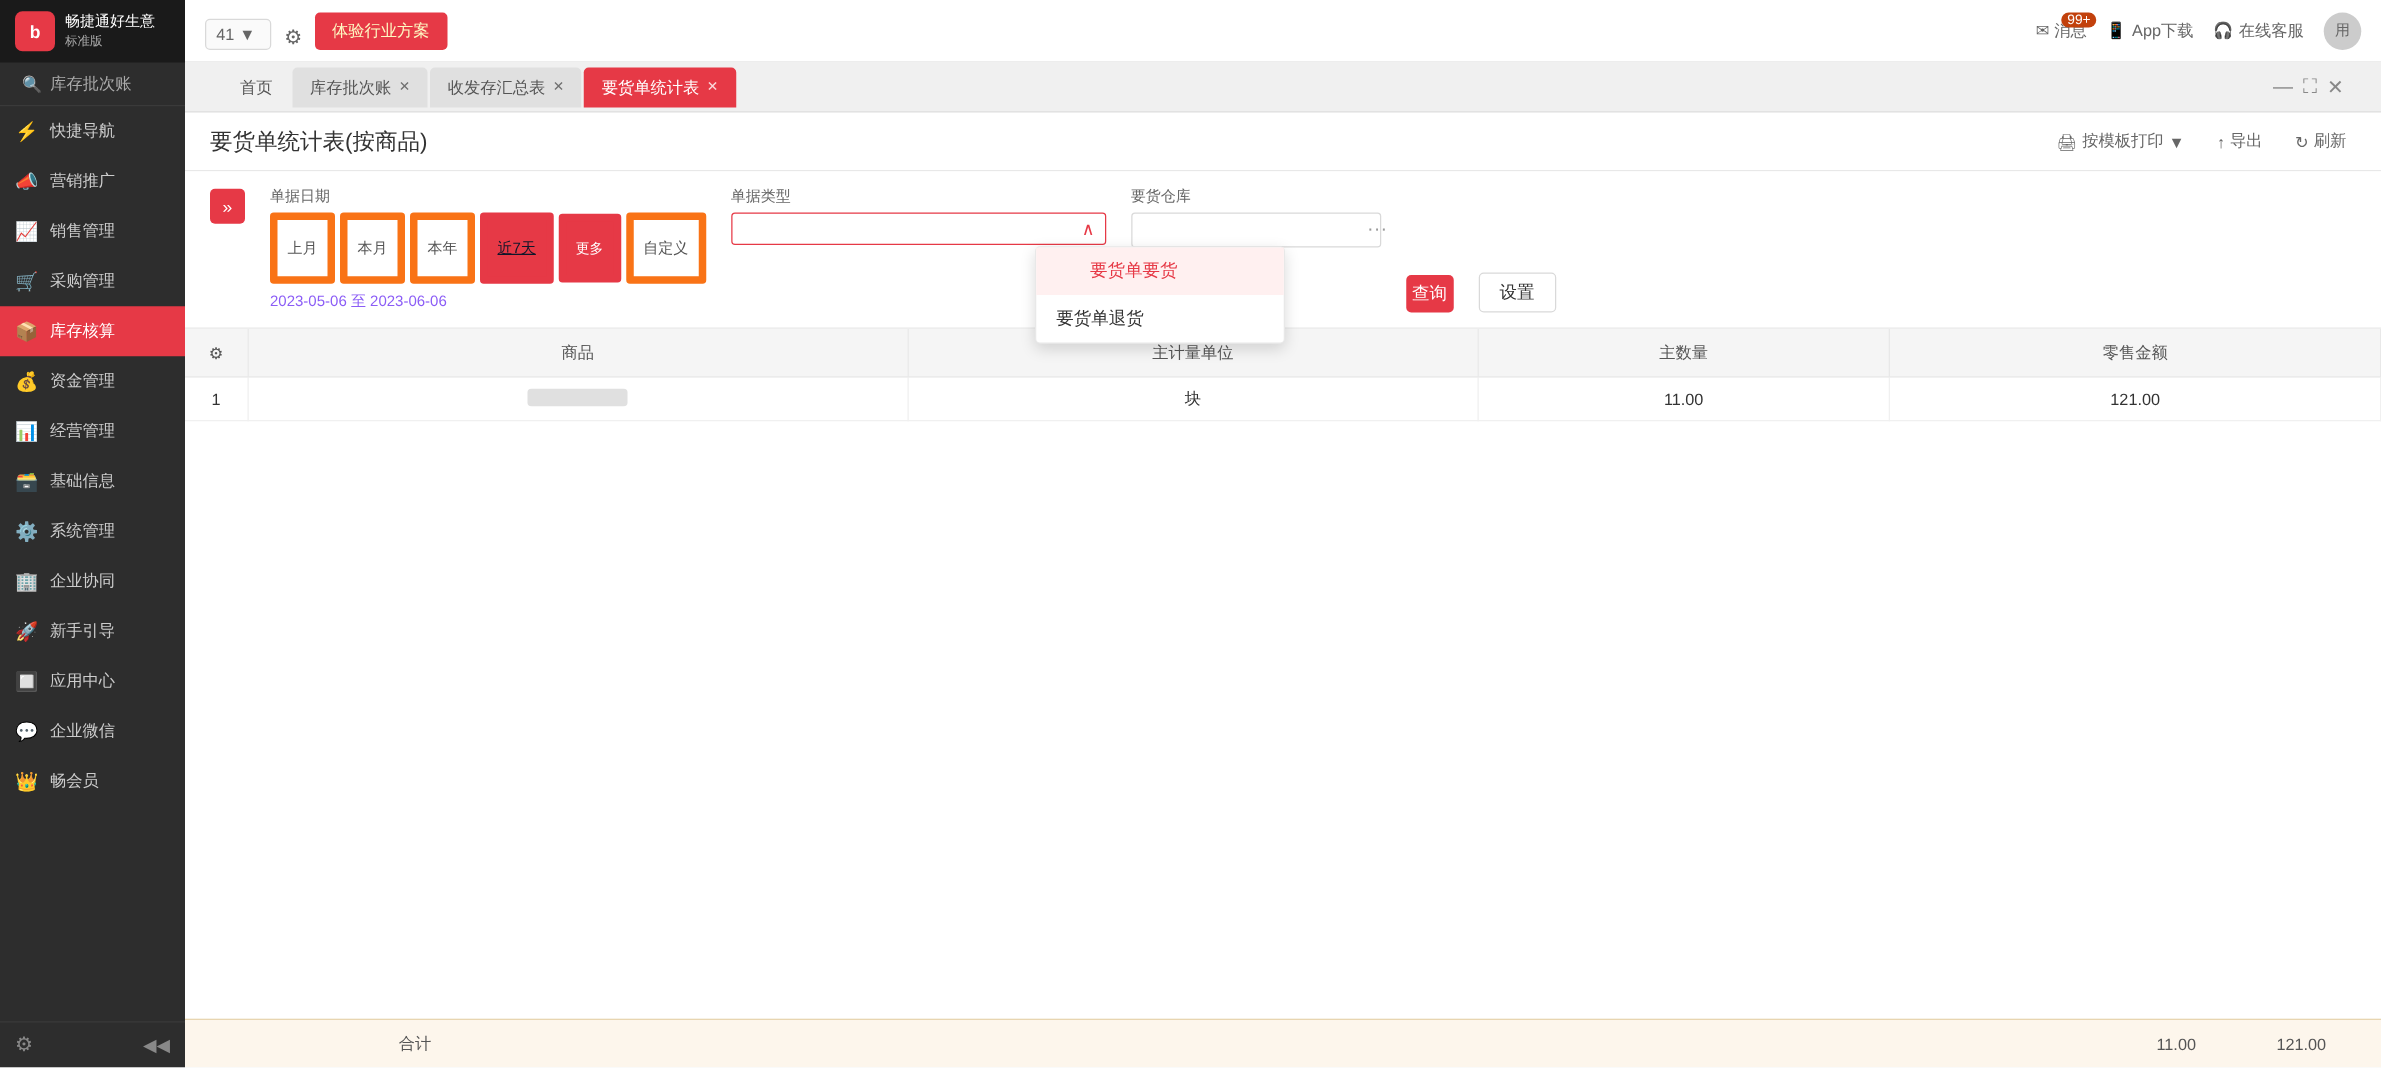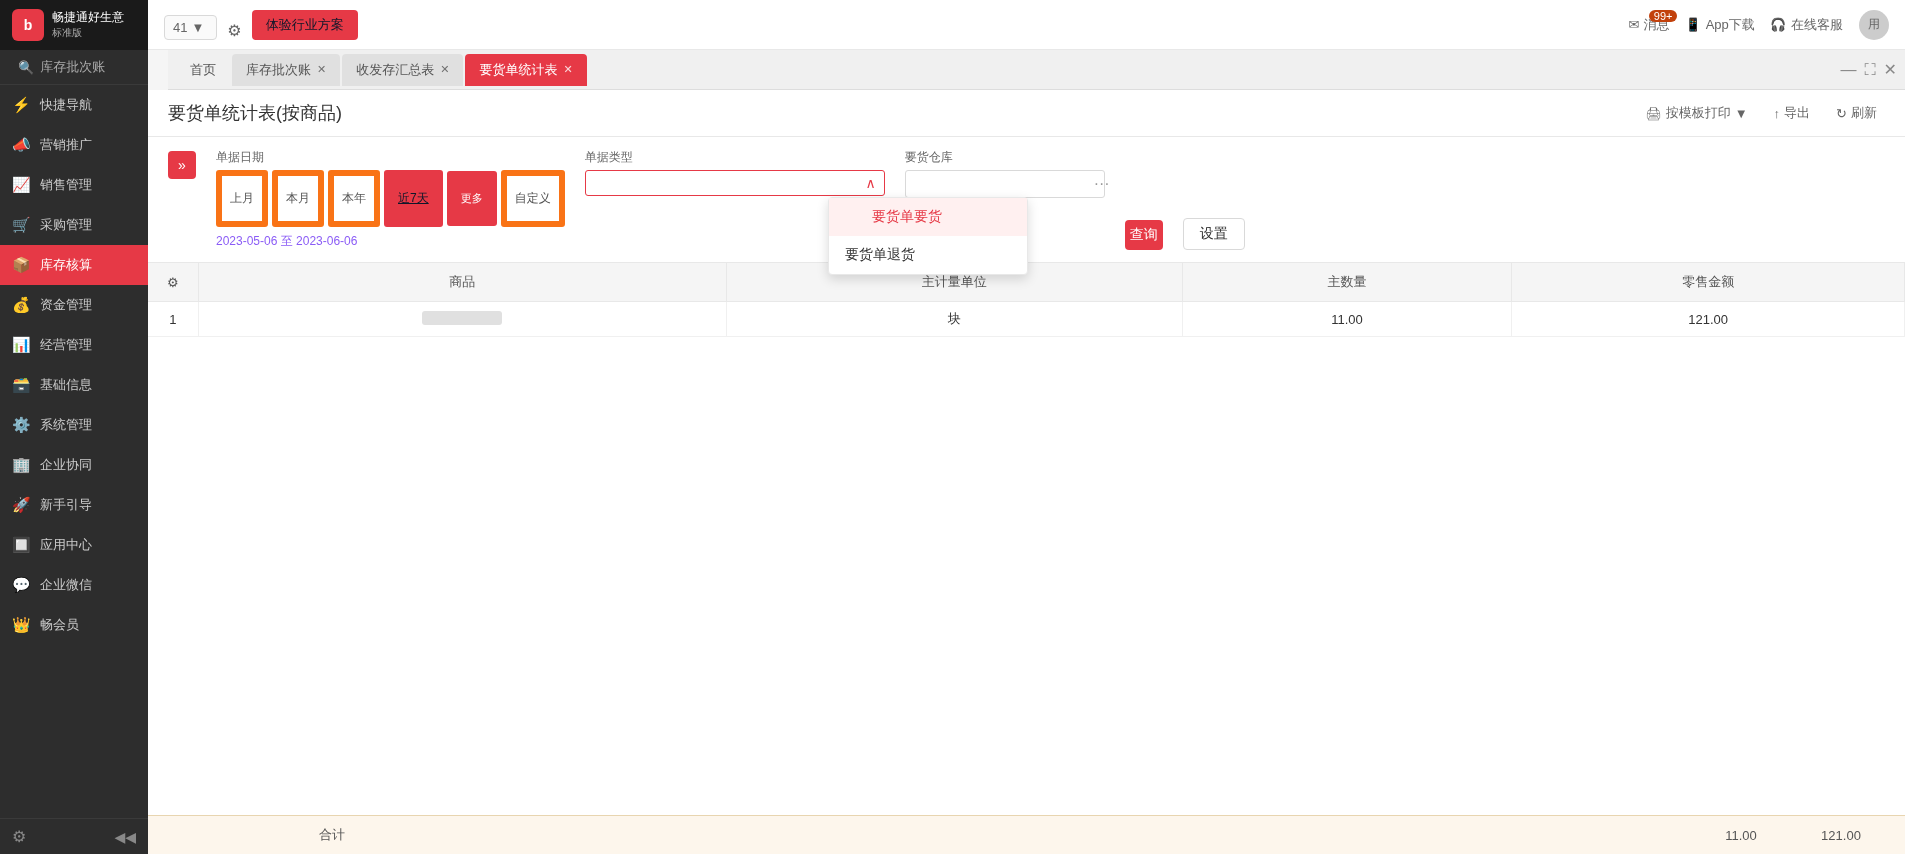--- a/index.html
+++ b/index.html
@@ -85,21 +85,21 @@
       padding: 4px 8px;
       font-size: 13px;
       color: #666;
       cursor: pointer;
       background: #fafafa;
     }
     .topbar-selector span { margin-right: 4px; }
     .gear-icon { font-size: 16px; color: #666; cursor: pointer; }
     .trial-btn {
       background: #e63946;
-      color: #0f172a;
+      color: #fef9c3;
       border: none;
       border-radius: 4px;
       padding: 6px 14px;
       font-size: 13px;
       cursor: pointer;
     }
     .topbar-right { display: flex; align-items: center; gap: 16px; font-size: 13px; color: #666; }
     .msg-badge { position: relative; display: flex; align-items: center; gap: 4px; cursor: pointer; }
     .badge-count {
       background: #c2410c;
@@ -113,24 +113,23 @@
       text-align: center;
     }
     .avatar { width: 30px; height: 30px; background: #ccc; border-radius: 50%; display: flex; align-items: center; justify-content: center; font-size: 12px; color: #666; }
 
     
     .tabbar {
       height: 40px;
       background: #f0f0f0;
       display: flex;
       align-items: center;
-      padding: 0 8px;
+      padding: 0 30px;
       border-bottom: 1px solid #ddd;
       gap: 2px;
-      margin-left: 20px;
     }
     .tab {
       display: flex; align-items: center;
       padding: 6px 14px;
       font-size: 13px;
       cursor: pointer;
       border-radius: 4px 4px 0 0;
       color: #555;
       background: #e0e0e0;
       height: 32px;

